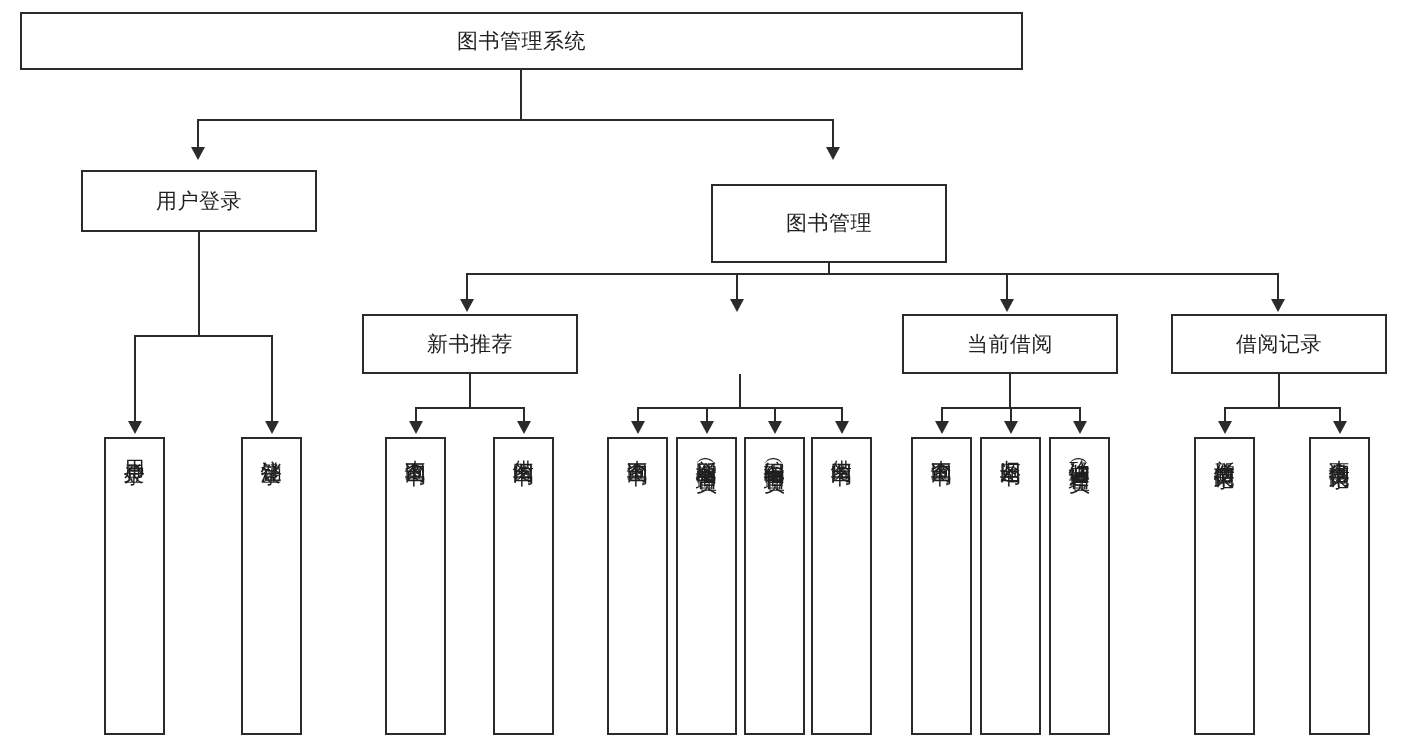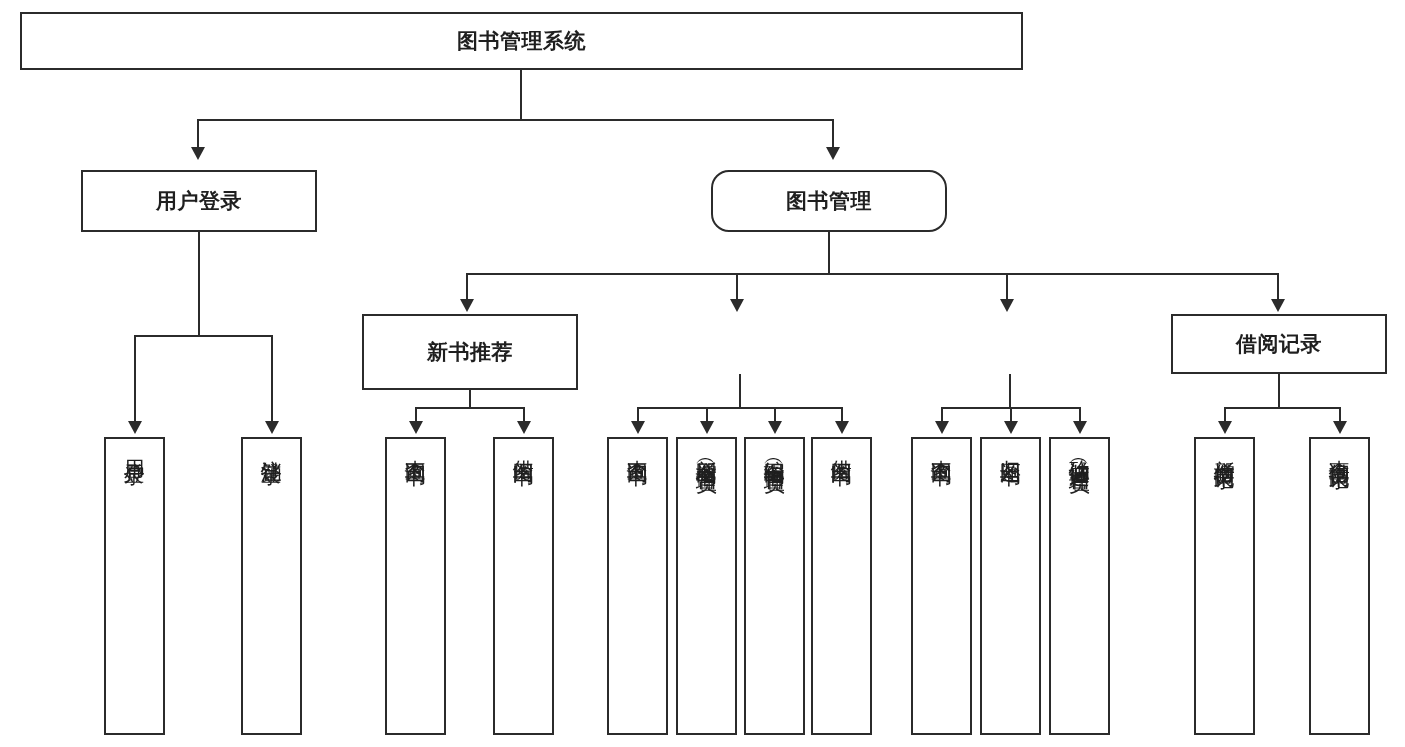--- a/index.html
+++ b/index.html
@@ -30,21 +30,21 @@
     z-index: 3;
   }
   .node .label {
     font-size: 21px;
     line-height: 1.06;
     letter-spacing: 0.5px;
     white-space: nowrap;
     color: #1f1f1f;
   }
   
-  .node.h .label { writing-mode: horizontal-tb; font-weight: bold; }
+  .node.h .label { writing-mode: horizontal-tb; }
   
   .node.v {
     align-items: flex-start;
     justify-content: center;
     padding-top: 4px;
   }
   .node.v .label {
     writing-mode: vertical-rl;
     text-orientation: upright;
     font-size: 21px;
@@ -97,21 +97,21 @@
 
   <div class="vline" style="left:197px; top:119px; height:30px;"></div>
   <div class="arrow" style="left:191px; top:147px;"></div>
 
   <div class="vline" style="left:832px; top:119px; height:30px;"></div>
   <div class="arrow" style="left:826px; top:147px;"></div>
 
   <div class="node h" style="left:81px; top:170px; width:236px; height:62px;">
     <span class="label">用户登录</span>
   </div>
-  <div class="node h" style="left:711px; top:170px; width:236px; height:62px;border-radius:18px;">
+  <div class="node h" style="left:711px; top:184px; width:236px; height:79px;">
     <span class="label">图书管理</span>
   </div>
 
   <div class="vline" style="left:198px; top:232px; height:104px;"></div>
   <div class="hline" style="left:134px; top:335px; width:138px; height:2px;"></div>
   <div class="vline" style="left:134px; top:335px; height:88px;"></div>
   <div class="arrow" style="left:128px; top:421px;"></div>
   <div class="vline" style="left:271px; top:335px; height:88px;"></div>
   <div class="arrow" style="left:265px; top:421px;"></div>
 
@@ -119,22 +119,25 @@
   <div class="hline" style="left:466px; top:273px; width:812px; height:2px;"></div>
   <div class="vline" style="left:466px; top:273px; height:28px;"></div>
   <div class="arrow" style="left:460px; top:299px;"></div>
   <div class="vline" style="left:736px; top:273px; height:28px;"></div>
   <div class="arrow" style="left:730px; top:299px;"></div>
   <div class="vline" style="left:1006px; top:273px; height:28px;"></div>
   <div class="arrow" style="left:1000px; top:299px;"></div>
   <div class="vline" style="left:1277px; top:273px; height:28px;"></div>
   <div class="arrow" style="left:1271px; top:299px;"></div>
 
-  <div class="node h" style="left:362px; top:314px; width:216px; height:76px;">
+  <div class="node h" style="left:362px; top:314px; width:216px; height:60px;">
     <span class="label">新书推荐</span>
+  </div>
+  <div class="node h" style="left:902px; top:314px; width:216px; height:60px;">
+    <span class="label">当前借阅</span>
   </div>
   <div class="node h" style="left:1171px; top:314px; width:216px; height:60px;justify-content:center;">
     <span class="label">借阅记录</span>
   </div>
 
   <div class="vline" style="left:469px; top:374px; height:34px;"></div>
   <div class="hline" style="left:415px; top:407px; width:110px; height:2px;"></div>
   <div class="vline" style="left:415px; top:407px; height:16px;"></div>
   <div class="arrow" style="left:409px; top:421px;"></div>
   <div class="vline" style="left:523px; top:407px; height:16px;"></div>

